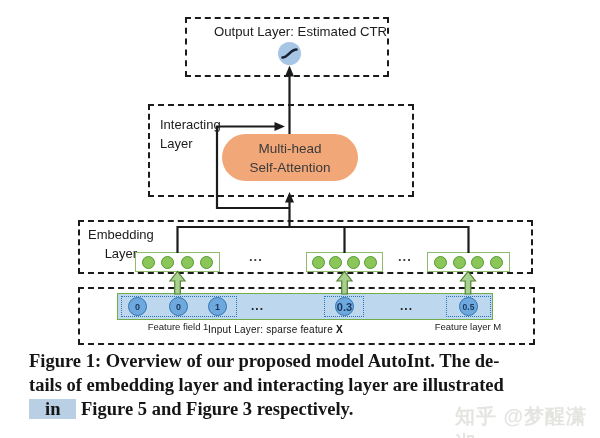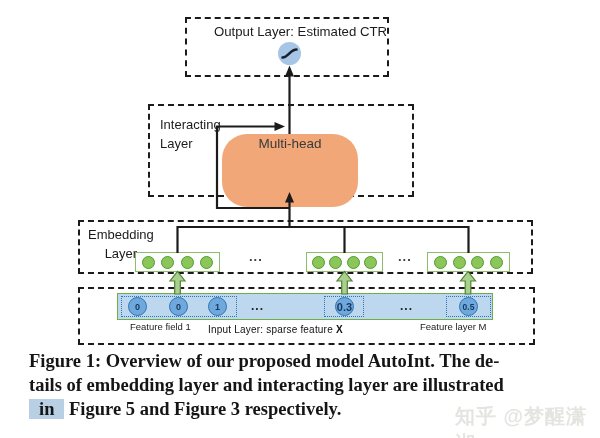--- a/index.html
+++ b/index.html
@@ -10,23 +10,23 @@
   
   .dashed-box{position:absolute;border:2.5px dashed var(--line);box-sizing:border-box;background:transparent;}
   .output-box{left:185px;top:17px;width:204px;height:60px;}
   .output-label{position:absolute;left:0;top:5px;width:100%;text-align:right;font-size:13.2px;}
   .sigmoid-node{position:absolute;left:278px;top:42px;width:23px;height:23px;border-radius:50%;
     background:var(--node-blue);z-index:5;}
   .sigmoid-node svg{display:block;}
   .interacting-box{left:148px;top:104px;width:266px;height:93px;}
   .layer-label{position:absolute;font-size:13px;line-height:18.5px;}
   .interacting-label{left:10px;top:4px;margin-top:6px;}
-  .attention-box{position:absolute;left:222px;top:134px;width:136px;height:73px;border-radius:25px;
+  .attention-box{position:absolute;left:222px;top:134px;width:136px;height:47px;border-radius:25px;
     background:var(--attention-fill);z-index:2;display:flex;flex-direction:column;align-items:center;
-    font-size:13.5px;line-height:19px;color:#3a3a3a;font-weight:500;}
+    justify-content:center;font-size:13.5px;line-height:19px;color:#3a3a3a;font-weight:500;}
   .embedding-box{left:78px;top:220px;width:455px;height:54px;}
   .embedding-label{left:8px;top:4px;text-align:center;}
   .vector{position:absolute;top:252px;height:20px;border:1.5px solid var(--vector-border);
     background:#fff;box-sizing:border-box;display:flex;align-items:center;justify-content:space-evenly;z-index:2;}
   .vector.v1{left:135px;width:85px;}
   .vector.v2{left:306px;width:77px;}
   .vector.v3{left:427px;width:83px;}
   .dot{width:13px;height:13px;border-radius:50%;background:var(--dot-green-fill);
     border:1.5px solid var(--dot-green-border);box-sizing:border-box;}
   .ellipsis{position:absolute;font-size:13px;font-weight:bold;color:#3c3c3c;letter-spacing:1px;}
@@ -39,35 +39,35 @@
     box-sizing:border-box;z-index:2;}
   .fg1{left:121px;width:116px;}
   .fg2{left:324px;width:40px;}
   .fgm{left:446px;width:45px;}
   .value-node{position:absolute;top:297px;width:19px;height:19px;border-radius:50%;z-index:3;
     background:var(--value-node-fill);border:1.2px solid var(--value-node-border);box-sizing:border-box;
     display:flex;align-items:center;justify-content:center;font-size:9px;font-weight:bold;color:#17375E;}
   .vn1{left:128px;} .vn2{left:169px;} .vn3{left:208px;} .vn4{left:335px;font-size:11px;} .vn5{left:459px;font-size:8.5px;}
   .in-ell-1{left:251px;top:299px;color:#222;z-index:3;font-size:12px;}
   .in-ell-2{left:400px;top:299px;color:#222;z-index:3;font-size:12px;}
-  .field-label{position:absolute;top:321px;width:96px;font-size:9.5px;color:#222;z-index:3;}
+  .field-label{position:absolute;top:321px;width:96px;text-align:center;font-size:9.5px;color:#222;z-index:3;}
   .fl1{left:130px;} .flm{left:420px;}
   .input-caption{position:absolute;left:208px;top:324px;font-size:10px;color:#111;letter-spacing:0.2px;z-index:3;}
   .input-caption b{font-weight:bold;}
   
   .overlay{position:absolute;left:0;top:0;width:600px;height:438px;z-index:4;pointer-events:none;}
   .conn{fill:none;stroke:var(--line);stroke-width:2.2px;}
   .head{fill:var(--line);stroke:none;}
   .green-arrow{fill:var(--arrow-green-fill);stroke:var(--arrow-green-border);stroke-width:1.2px;}
   .sig-path{fill:none;stroke:#17202f;stroke-width:2.6px;stroke-linecap:round;}
   
   .figure-caption{position:absolute;left:29px;top:349px;width:560px;
     font-family:"Liberation Serif", serif;font-weight:bold;font-size:18.5px;line-height:24px;color:#151515;}
   .figure-caption div{white-space:nowrap;}
-  .hl{background:var(--selection-highlight);padding:0 10px;}
+  .hl{background:var(--selection-highlight);padding:0 16px;}
   .watermark{position:absolute;left:455px;top:403px;width:140px;font-size:20px;letter-spacing:1px;
     color:var(--watermark);font-weight:bold;}
 </style>
 </head>
 <body>
 
 <div class="stage">
 
   <div class="dashed-box output-box">
     <div class="output-label">Output Layer: Estimated CTR</div>
@@ -81,20 +81,21 @@
   </div>
 
   <div class="dashed-box interacting-box">
     <div class="layer-label interacting-label">
       <div>Interacting</div>
       <div>Layer</div>
     </div>
   </div>
   <div class="attention-box">
     <div>Multi-head</div>
+    <div>Self-Attention</div>
   </div>
 
   <div class="dashed-box embedding-box">
     <div class="layer-label embedding-label">
       <div>Embedding</div>
       <div>Layer</div>
     </div>
   </div>
   <div class="vector v1">
     <span class="dot"></span>

